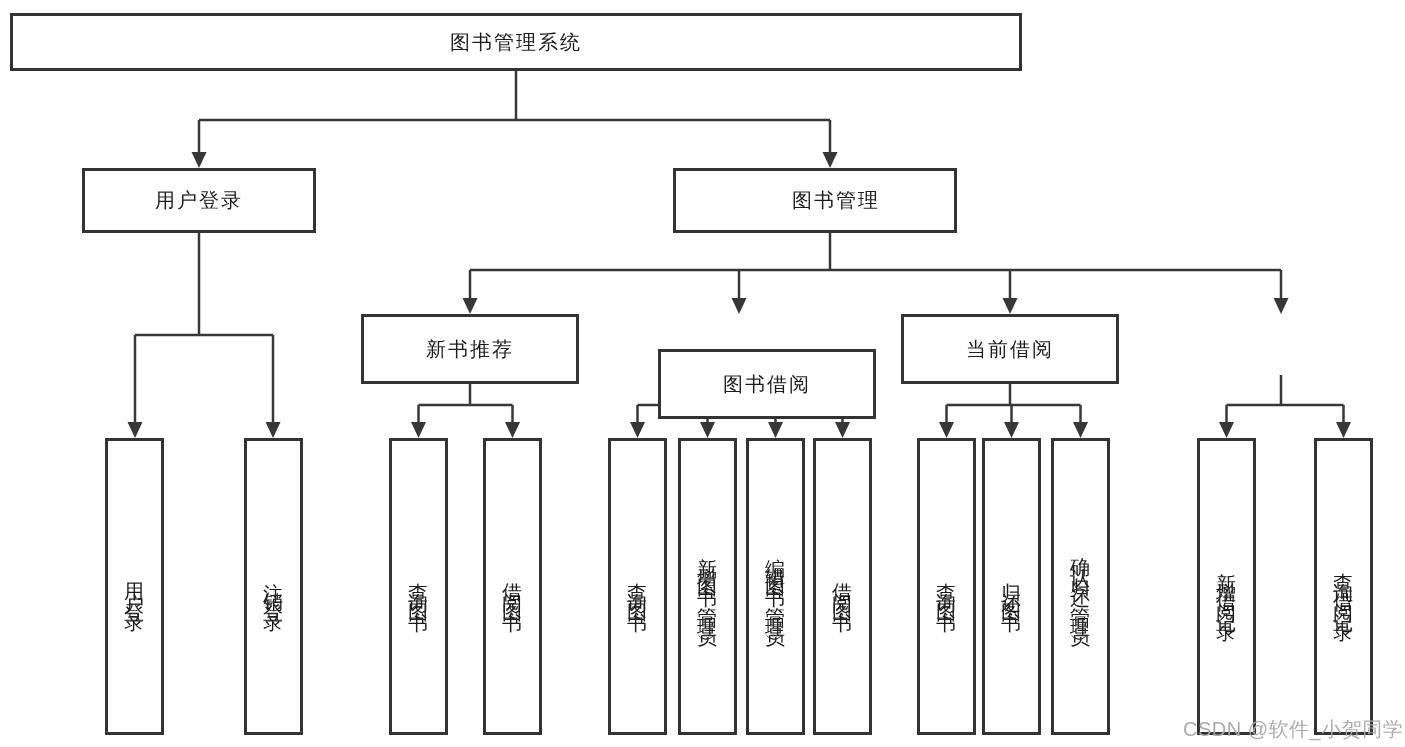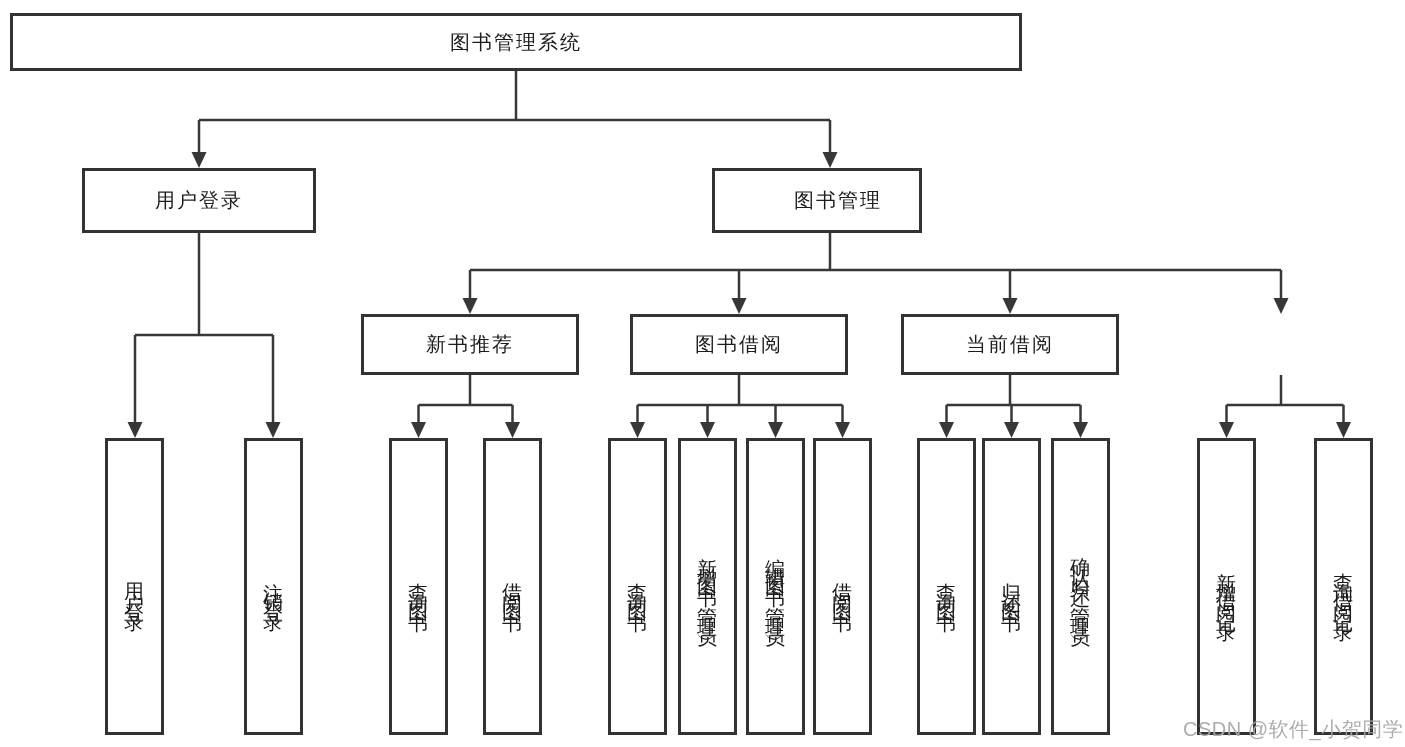--- a/index.html
+++ b/index.html
@@ -9,21 +9,21 @@
   }
   #connectors{position:absolute;left:0;top:0;}
   .node{
     position:absolute;box-sizing:border-box;background:#ffffff;
     border:3px solid #333333;display:flex;align-items:center;justify-content:center;
     color:#1c1c1c;font-size:20px;
   }
   .hlabel{letter-spacing:2px;white-space:nowrap;}
   .root{left:10px;top:13px;width:1012px;height:58px;}
   .lvl2{top:168px;height:65px;}
-  .lvl3{top:314px;height:61px;}
+  .lvl3{top:314px;height:70px;}
   .leaf{top:438px;height:297px;width:59px;}
   .vtext{
     writing-mode:vertical-rl;text-orientation:mixed;
     letter-spacing:10px;line-height:1;white-space:nowrap;
   }
   .watermark{
     position:absolute;left:1183px;top:716px;font-size:20px;
     color:rgba(168,168,168,0.95);letter-spacing:0.5px;white-space:nowrap;
   }
 </style>
@@ -94,28 +94,28 @@
     </g>
   </svg>
 
   <div class="node root">
     <span class="hlabel">图书管理系统</span>
   </div>
 
   <div class="node lvl2" style="left:82px;width:234px;">
     <span class="hlabel">用户登录</span>
   </div>
-  <div class="node lvl2" style="left:712px;width:210px;padding-left:42px;">
+  <div class="node lvl2" style="left:673px;width:284px;padding-left:42px;">
     <span class="hlabel">图书管理</span>
   </div>
 
   <div class="node lvl3" style="left:361px;width:218px;">
     <span class="hlabel">新书推荐</span>
   </div>
-  <div class="node lvl3" style="left:630px;width:218px;">
+  <div class="node lvl3" style="left:658px;width:218px;margin-top:35px;">
     <span class="hlabel">图书借阅</span>
   </div>
   <div class="node lvl3" style="left:901px;width:218px;align-items:center;">
     <span class="hlabel">当前借阅</span>
   </div>
 
   <div class="node leaf" style="left:105px;">
     <span class="vtext">用户登录</span>
   </div>
   <div class="node leaf" style="left:244px;">

